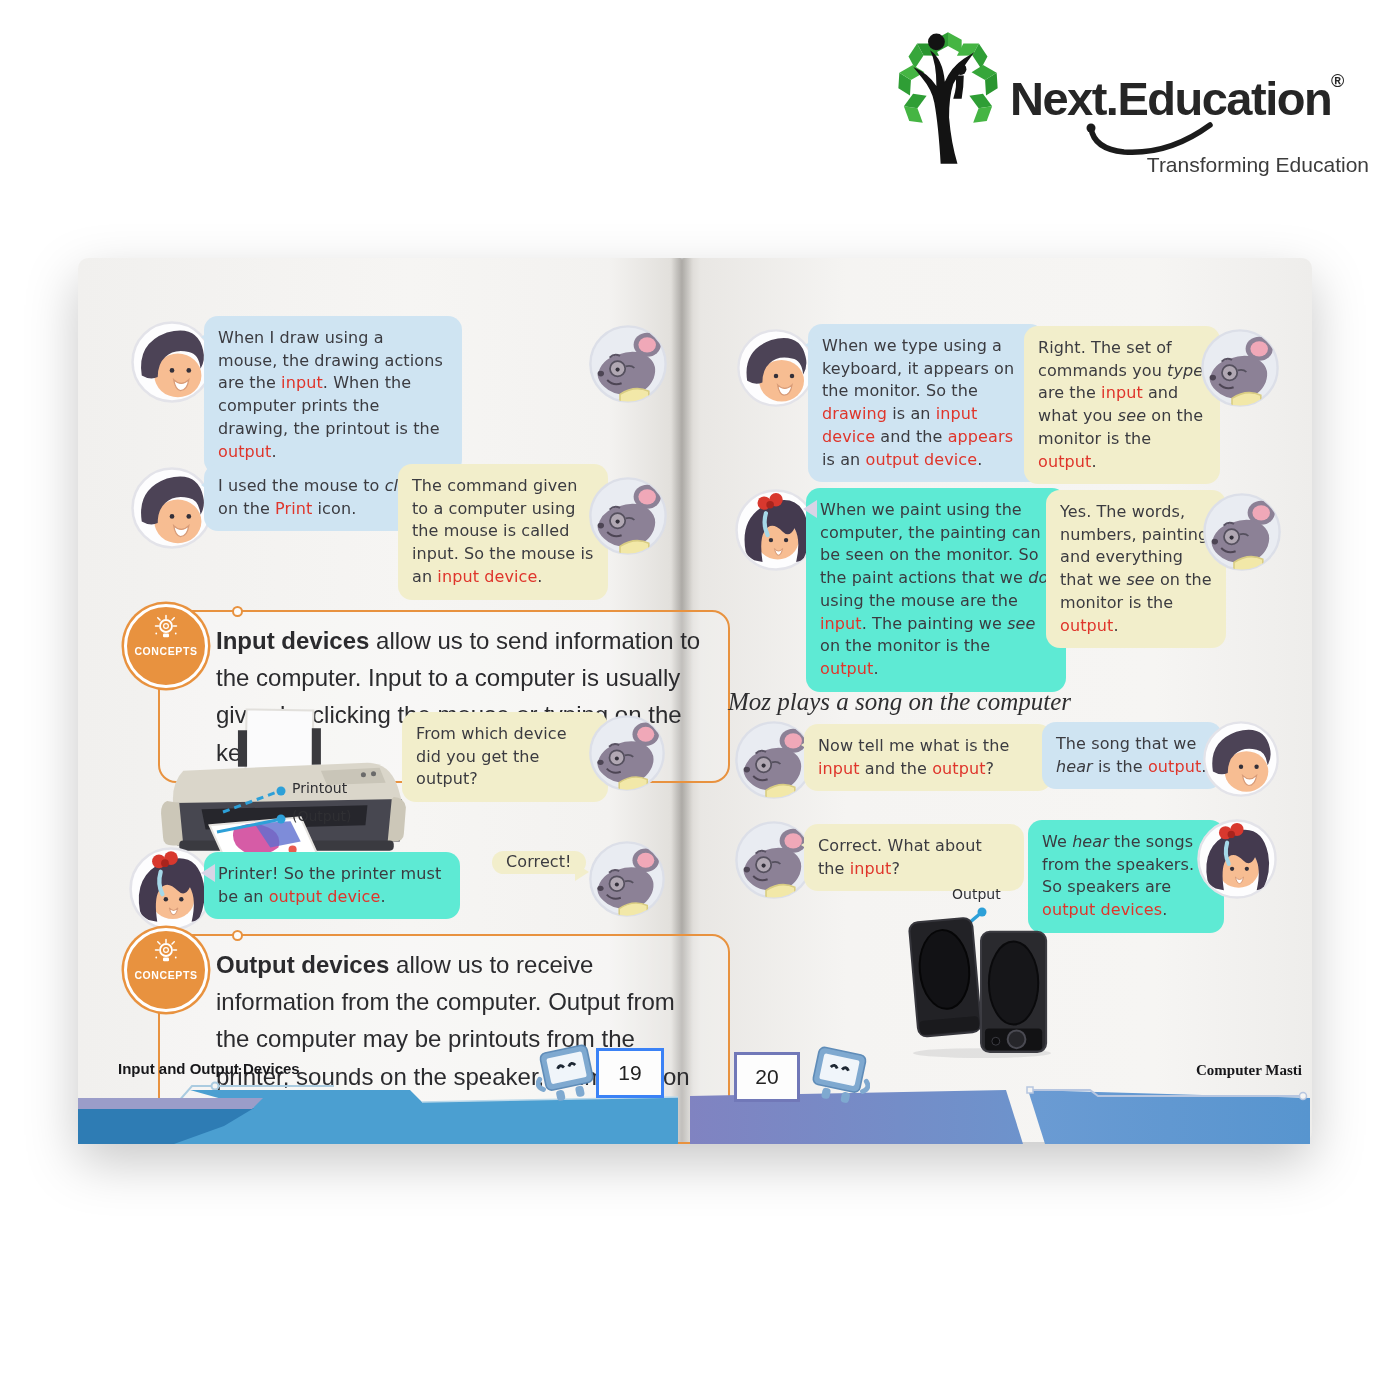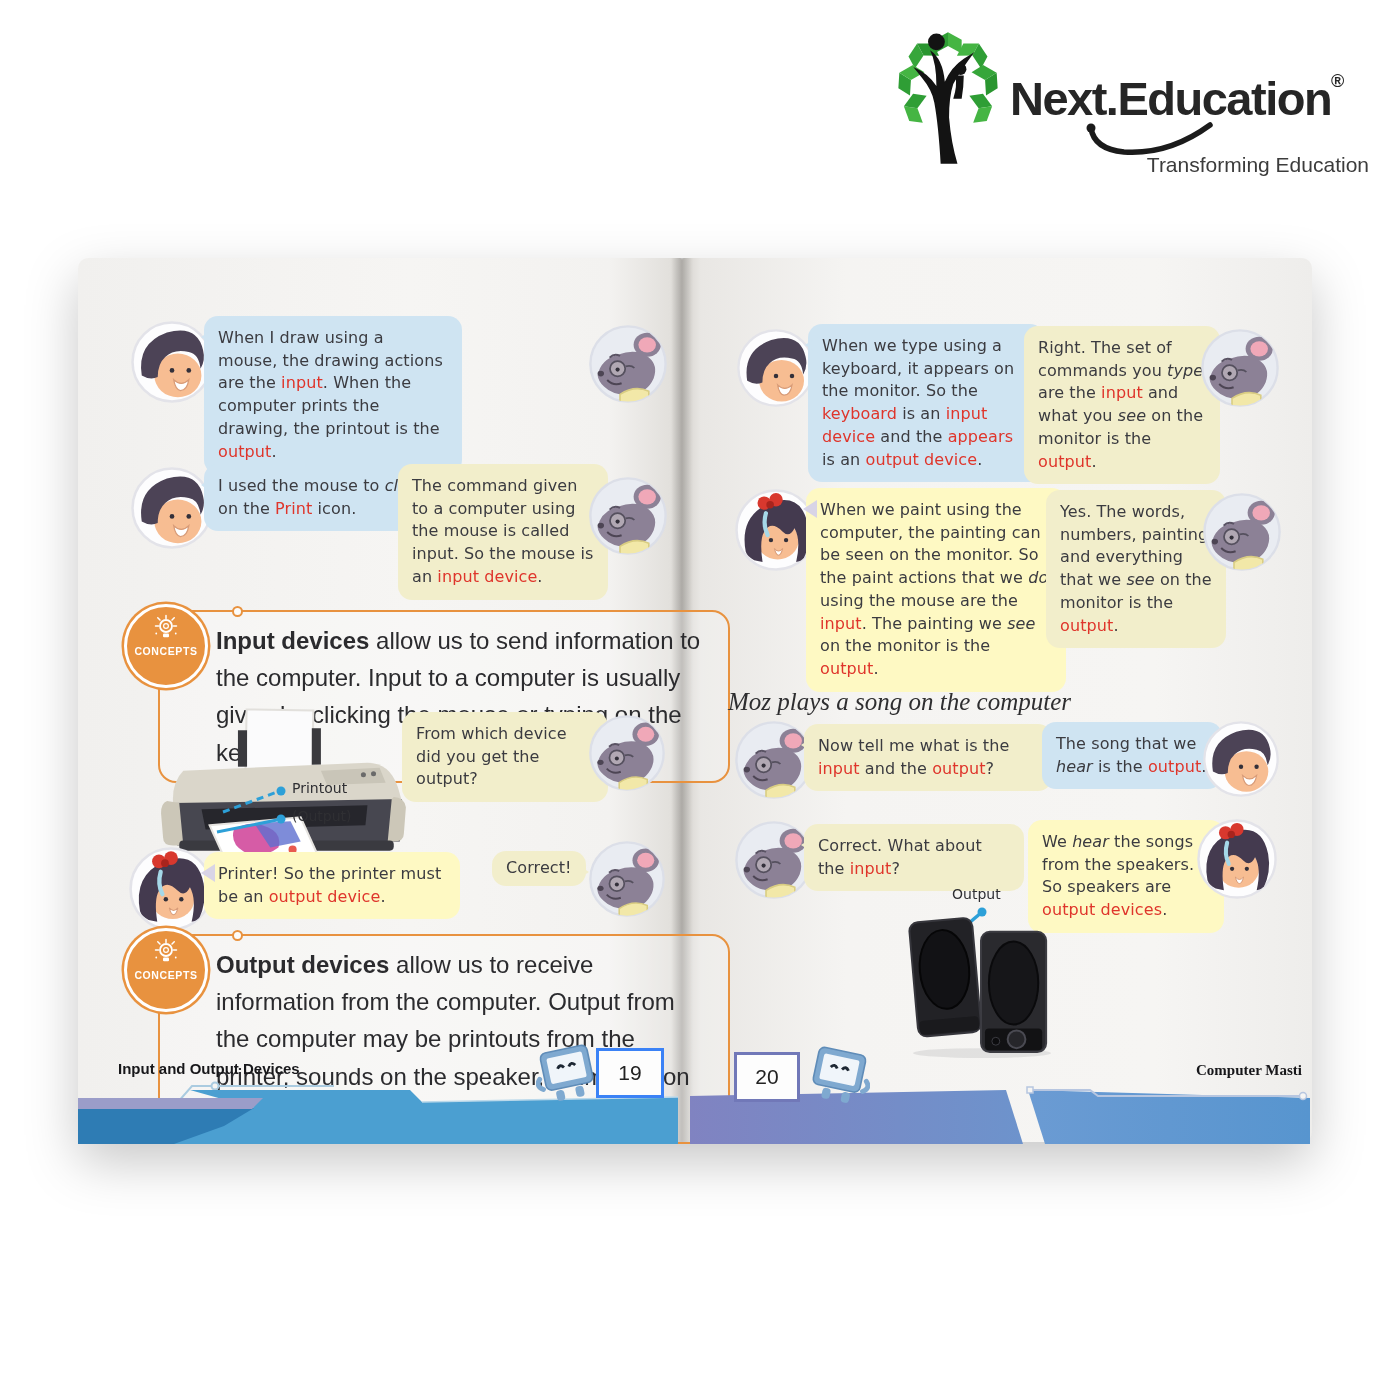--- a/index.html
+++ b/index.html
@@ -25,21 +25,21 @@
   .page.right{left:607px;width:630px;border-radius:2px 10px 10px 3px;
     background:linear-gradient(to right,#d3d0cb 0%,#e9e7e4 3%,#f5f4f2 26%,#f6f5f3 75%,#eeedeb 100%);}
   .spine{position:absolute;left:596px;top:6px;width:22px;height:884px;
     background:linear-gradient(to right,rgba(0,0,0,0) 0%,rgba(0,0,0,.18) 50%,rgba(0,0,0,0) 100%);}
 
   
   .bubble{position:absolute;border-radius:14px;padding:11px 14px;color:#3b3b40;
           font-size:16px;line-height:1.42;letter-spacing:.1px;--bg:#cfe4f2;}
   .blue{background:#cfe4f2;--bg:#cfe4f2;}
   .yellow{background:#f2eecb;--bg:#f2eecb;}
-  .purple{background:#fef9c3;--bg:#d8d4e6;}
+  .purple{background:#5eead4;--bg:#d8d4e6;}
   .tl::before{content:"";position:absolute;left:-12px;top:12px;border:9px solid transparent;
               border-right:14px solid var(--bg);}
   .tr::after{content:"";position:absolute;right:-12px;top:12px;border:9px solid transparent;
              border-left:14px solid var(--bg);}
   .red{color:#df352b;}
   .it{font-style:italic;}
 
   .avatar{position:absolute;}
 
   
@@ -275,21 +275,21 @@
 
   <div class="bubble yellow tr" style="left:402px;top:712px;width:178px"><span>From which device did you get the output?</span></div>
   <div class="avatar" style="left:588px;top:714px;width:78px;height:78px"><svg width="78" height="78">
         <use href="#sym-moz" width="78" height="78"></use>
       </svg></div>
 
   <div class="avatar" style="left:128px;top:846px;width:86px;height:86px"><svg width="86" height="86">
         <use href="#sym-girl" width="86" height="86"></use>
       </svg></div>
   <div class="bubble purple tl" style="left:204px;top:852px;width:228px"><span>Printer! So the printer must be an </span><span class="red">output device</span><span>.</span></div>
-  <div class="bubble yellow tr" style="left:492px;top:851px;padding:6px 14px"><span>Correct!</span></div>
+  <div class="bubble yellow tr" style="left:492px;top:851px;padding:0 14px"><span>Correct!</span></div>
   <div class="avatar" style="left:588px;top:840px;width:78px;height:78px"><svg width="78" height="78">
         <use href="#sym-moz" width="78" height="78"></use>
       </svg></div>
 
   <div class="cbadge" style="left:124px;top:928px">
     <svg class="blb">
         <use href="#sym-bulb" width="30" height="30"></use>
       </svg>
     <div class="ctext">CONCEPTS</div>
   </div>
@@ -310,21 +310,21 @@
     <circle cx="137" cy="8" r="3.5" fill="#f6f5f3" stroke="#aacbe0" stroke-width="2"></circle>
     <path d="M112 12 L332 12 L344 24 L600 19 L600 66 L0 66 L0 30 L176 30 Z" fill="#4b9fd1"></path>
     <path d="M0 30 L176 30 L146 48 L96 66 L0 66 Z" fill="#2e7cb4"></path>
     <path d="M0 20 L185 20 L174 31 L0 31 Z" fill="#9b9dc9"></path>
     <path d="M344 24 L600 19" stroke="#bcd9ea" stroke-width="1.5" fill="none"></path>
   </svg>
 
   <div class="avatar" style="left:736px;top:328px;width:80px;height:80px"><svg width="80" height="80">
         <use href="#sym-boy" width="80" height="80"></use>
       </svg></div>
-  <div class="bubble blue tl" style="left:808px;top:324px;width:208px"><span>When we type using a keyboard, it appears on the monitor. So the </span><span class="red">keyboard</span><span> is an </span><span class="red">input device</span><span> and the </span><span class="red">appears</span><span> is an </span><span class="red">output device</span><span>.</span></div>
+  <div class="bubble blue tl" style="left:808px;top:324px;width:208px"><span>When we type using a keyboard, it appears on the monitor. So the </span><span class="red">drawing</span><span> is an </span><span class="red">input device</span><span> and the </span><span class="red">appears</span><span> is an </span><span class="red">output device</span><span>.</span></div>
   <div class="bubble yellow tr" style="left:1024px;top:326px;width:168px"><span>Right. The set of commands you </span><span class="it">type</span><span> are the </span><span class="red">input</span><span> and what you </span><span class="it">see</span><span> on the monitor is the </span><span class="red">output</span><span>.</span></div>
   <div class="avatar" style="left:1200px;top:328px;width:80px;height:80px"><svg width="80" height="80">
         <use href="#sym-moz" width="80" height="80"></use>
       </svg></div>
 
   <div class="avatar" style="left:734px;top:488px;width:84px;height:84px"><svg width="84" height="84">
         <use href="#sym-girl" width="84" height="84"></use>
       </svg></div>
   <div class="bubble purple tl" style="left:806px;top:488px;width:232px"><span>When we paint using the computer, the painting can be seen on the monitor. So the paint actions that we </span><span class="it">do</span><span> using the mouse are the </span><span class="red">input</span><span>. The painting we </span><span class="it">see</span><span> on the monitor is the </span><span class="red">output</span><span>.</span></div>
   <div class="bubble yellow tr" style="left:1046px;top:490px;width:152px"><span>Yes. The words, numbers, painting and everything that we </span><span class="it">see</span><span> on the monitor is the </span><span class="red">output</span><span>.</span></div>

